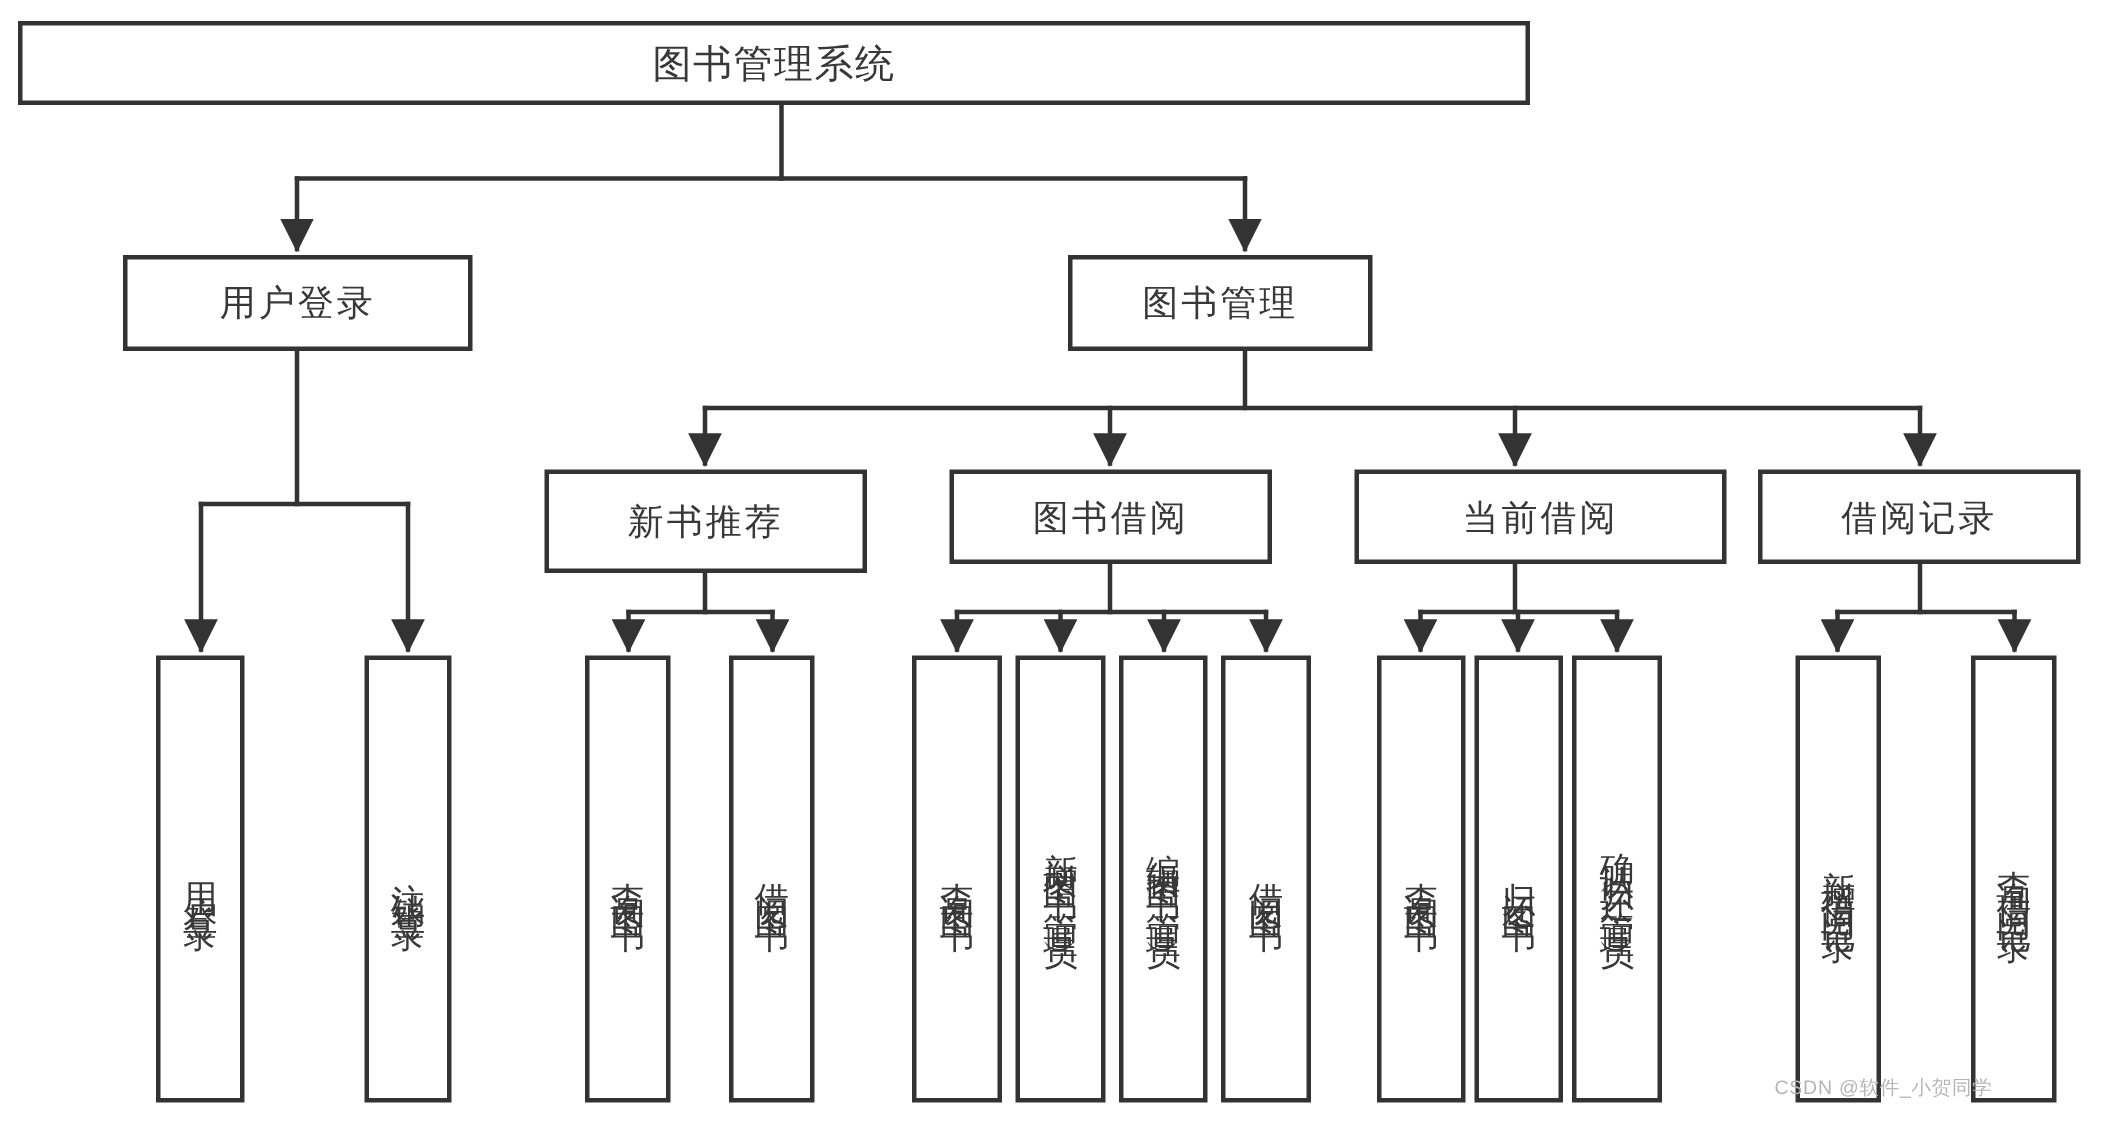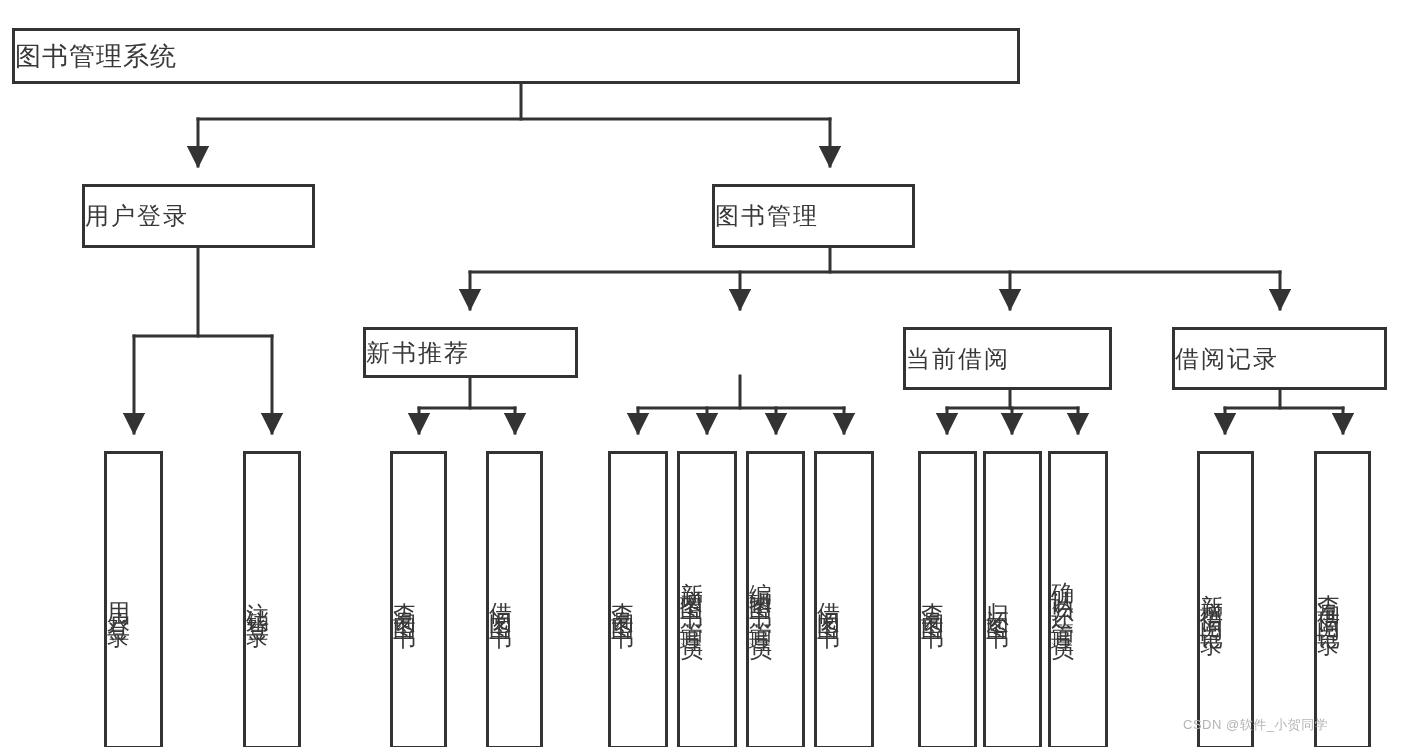--- a/index.html
+++ b/index.html
@@ -15,24 +15,23 @@
     background:var(--fill);
     font-family:"Liberation Sans","DejaVu Sans",sans-serif;
     overflow:hidden;
   }
   svg.connectors{position:absolute;left:0;top:0;z-index:1;}
   .box{
     position:absolute;
     background:var(--fill);
     border:3px solid var(--line);
     box-sizing:border-box;
-    display:flex;align-items:center;
+    display:flex;align-items:center;justify-content:center;
     color:var(--text);
     z-index:2;
-    margin-top:14px;
   }
   .hlabel{font-size:24px;letter-spacing:2px;white-space:nowrap;}
   .root-label{font-size:26px;letter-spacing:1px;}
   .leaf{top:437px;height:298px;}
   .vlabel{
     writing-mode:vertical-rl;
     text-orientation:mixed;
     font-size:23px;
     letter-spacing:8px;
     line-height:1;
@@ -108,24 +107,27 @@
     <span class="root-label">图书管理系统</span>
   </div>
 
   <div class="box" style="left:82px;top:170px;width:233px;height:64px;">
     <span class="hlabel">用户登录</span>
   </div>
   <div class="box" style="left:712px;top:170px;width:203px;height:64px;">
     <span class="hlabel">图书管理</span>
   </div>
 
-  <div class="box" style="left:363px;top:313px;width:215px;height:51px;">
+  <div class="box" style="left:363px;top:313px;width:215px;height:69px;">
     <span class="hlabel">新书推荐</span>
   </div>
-  <div class="box" style="left:903px;top:313px;width:209px;height:63px;">
+  <div class="box" style="left:633px;top:313px;width:215px;height:63px;">
+    <span class="hlabel">图书借阅</span>
+  </div>
+  <div class="box" style="left:903px;top:313px;width:248px;height:63px;">
     <span class="hlabel">当前借阅</span>
   </div>
   <div class="box" style="left:1172px;top:313px;width:215px;height:63px;">
     <span class="hlabel">借阅记录</span>
   </div>
 
   <div class="box leaf" style="left:104px;width:59px;">
     <span class="vlabel">用户登录</span>
   </div>
   <div class="box leaf" style="left:243px;width:58px;">

